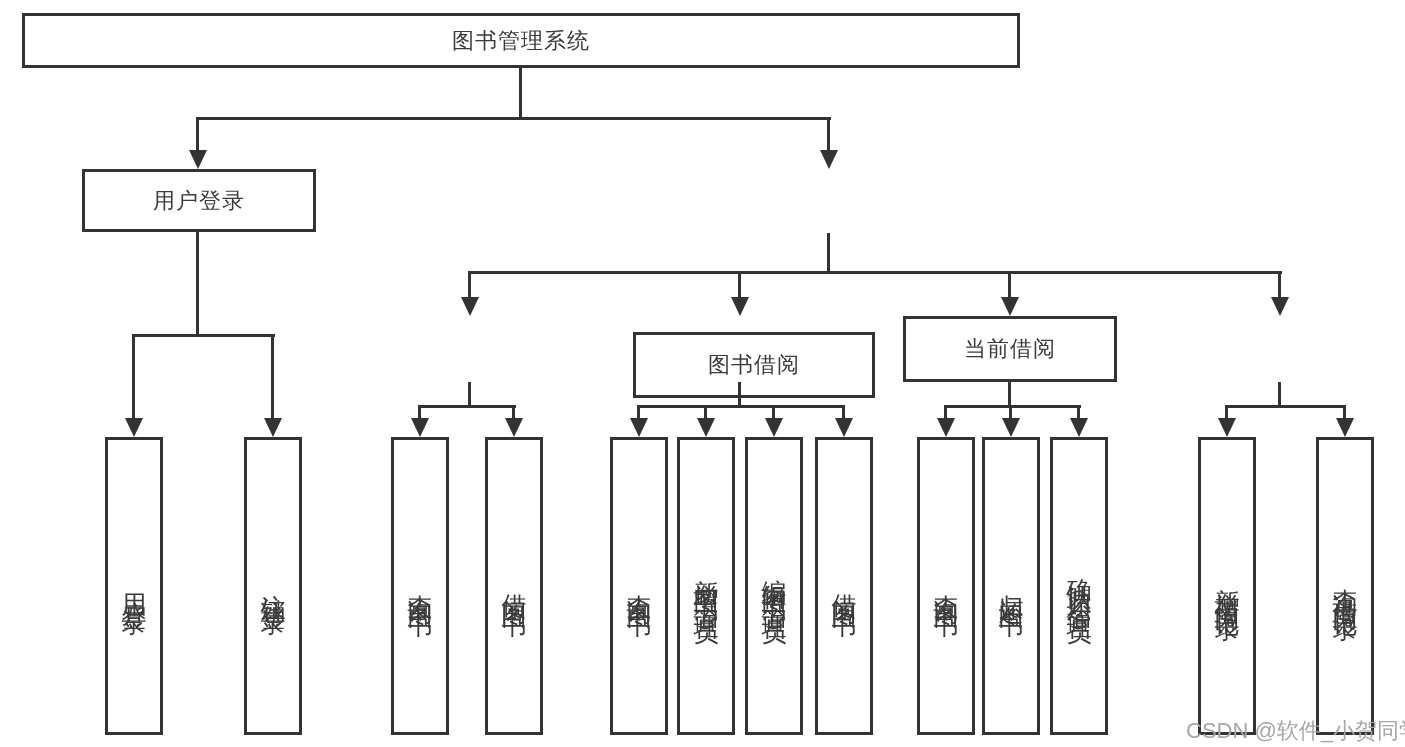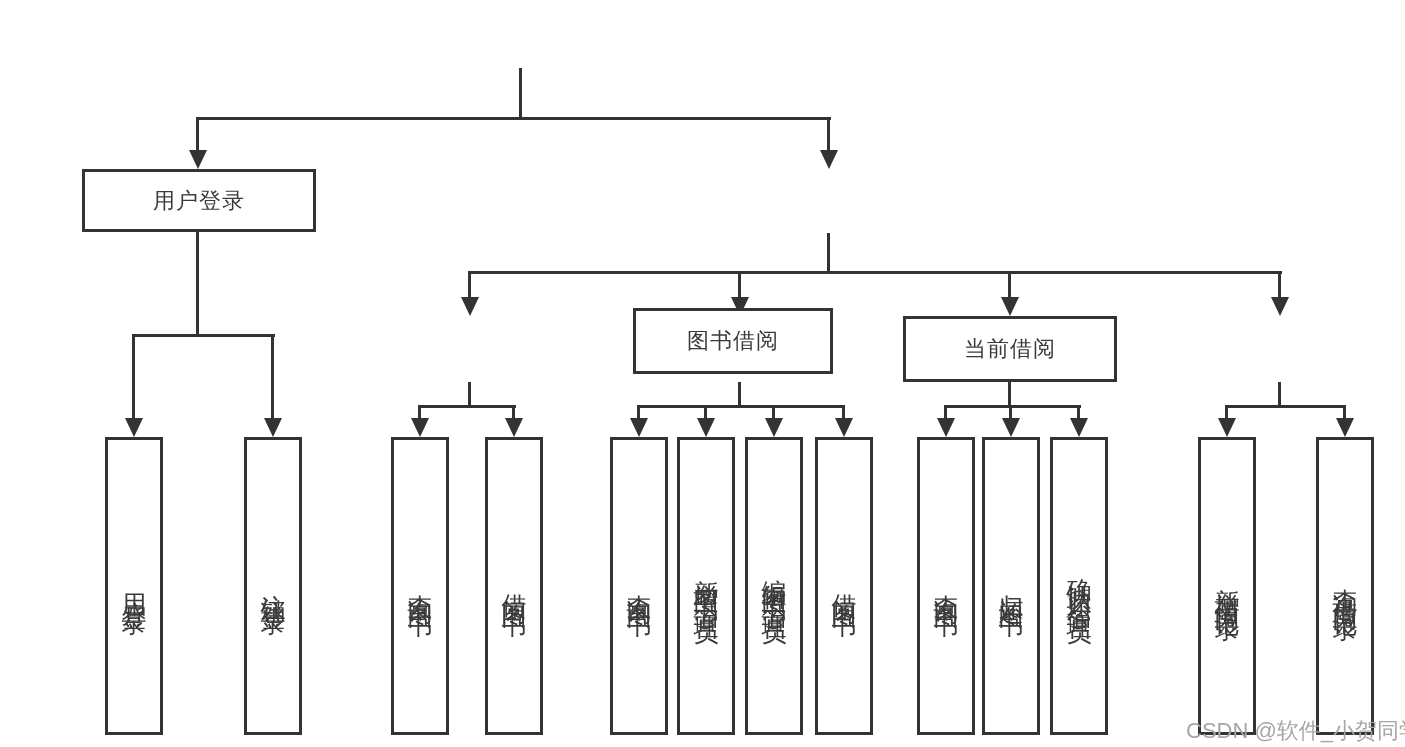--- a/index.html
+++ b/index.html
@@ -58,20 +58,21 @@
     font-size:22px;
     color:var(--watermark);
     white-space:nowrap;
   }
 </style>
 </head>
 <body>
 
 <div class="canvas">
 
+  <div class="node" style="left:22px;top:13px;width:998px;height:55px">图书管理系统</div>
 
   <div class="v" style="left:519px;top:68px;height:49px"></div>
   <div class="h" style="left:197px;top:117px;width:634px"></div>
   <div class="v" style="left:196px;top:117px;height:36px"></div>
   <div class="arr" style="left:189px;top:150px"></div>
   <div class="v" style="left:827px;top:117px;height:36px"></div>
   <div class="arr" style="left:820px;top:150px"></div>
 
   <div class="node" style="left:82px;top:169px;width:234px;height:63px">用户登录</div>
 
@@ -86,21 +87,21 @@
   <div class="h" style="left:468px;top:271px;width:814px"></div>
   <div class="v" style="left:468px;top:271px;height:30px"></div>
   <div class="arr" style="left:461px;top:297px"></div>
   <div class="v" style="left:738px;top:271px;height:30px"></div>
   <div class="arr" style="left:731px;top:297px"></div>
   <div class="v" style="left:1008px;top:271px;height:30px"></div>
   <div class="arr" style="left:1001px;top:297px"></div>
   <div class="v" style="left:1278px;top:271px;height:30px"></div>
   <div class="arr" style="left:1271px;top:297px"></div>
 
-  <div class="node" style="left:633px;top:308px;width:200px;height:66px">图书借阅</div>
+  <div class="node" style="left:633px;top:332px;width:242px;height:66px">图书借阅</div>
   <div class="node" style="left:903px;top:316px;width:214px;height:66px">当前借阅</div>
 
   <div class="v" style="left:468px;top:382px;height:26px"></div>
   <div class="h" style="left:418px;top:405px;width:98px"></div>
   <div class="v" style="left:418px;top:405px;height:16px"></div>
   <div class="arr" style="left:411px;top:418px"></div>
   <div class="v" style="left:512px;top:405px;height:16px"></div>
   <div class="arr" style="left:505px;top:418px"></div>
 
   <div class="v" style="left:738px;top:382px;height:26px"></div>

